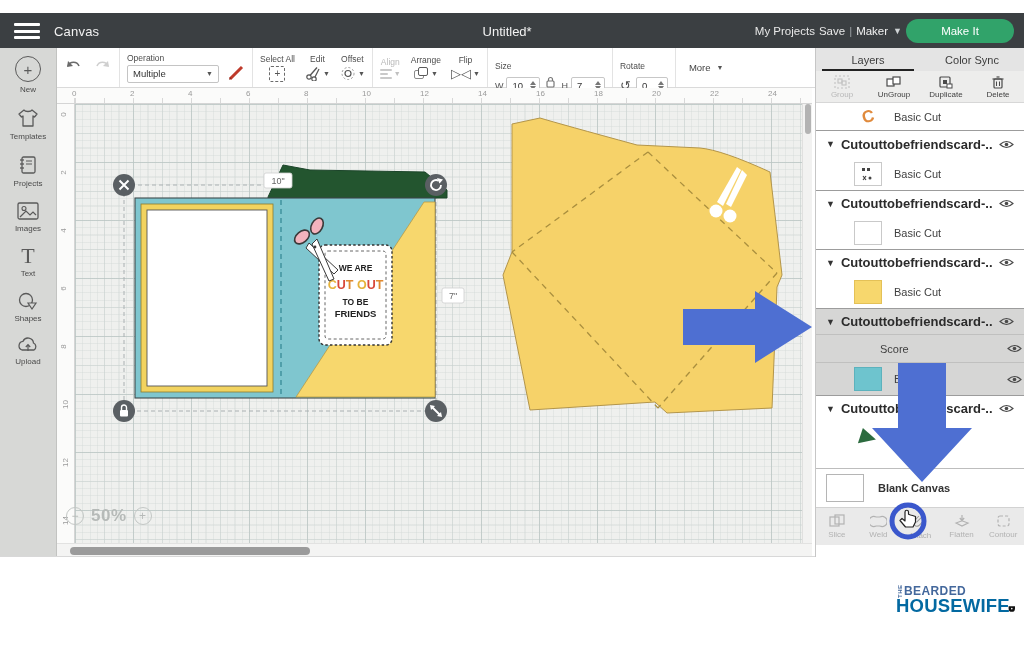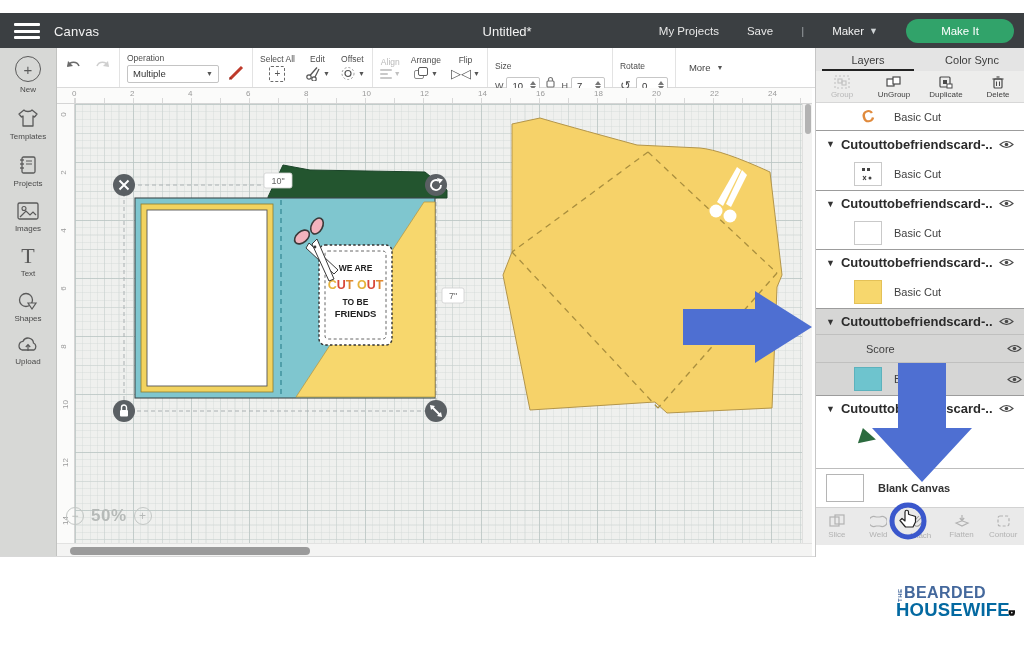--- a/index.html
+++ b/index.html
@@ -5,21 +5,21 @@
   * { margin:0; padding:0; box-sizing:border-box; }
   html,body { width:1024px; height:651px; background:#ffffff; font-family:"Liberation Sans", sans-serif; overflow:hidden; }
   #stage { position:relative; width:1024px; height:651px; background:#fff; }
 
   
   #topbar { position:absolute; left:0; top:13px; width:1024px; height:36px; background:#3b3f42; display:flex; align-items:center; color:#f2f2f2; }
   .hamburger { width:26px; height:16px; margin-left:14px; display:flex; flex-direction:column; justify-content:space-between; cursor:pointer; }
   .hamburger span { display:block; height:3px; background:#fff; border-radius:1px; }
   .tb-canvas { margin-left:14px; font-size:13px; letter-spacing:.2px; }
   .tb-title { position:absolute; left:50%; transform:translateX(-60%); font-size:13px; }
-  .tb-right { position:absolute; right:10px; display:flex; align-items:center; gap:28px; font-size:11.5px; }
+  .tb-right { position:absolute; right:10px; display:flex; align-items:center; gap:4px; font-size:11.5px; }
   .tb-link { color:#e8e8e8; cursor:pointer; }
   .tb-divider { color:#9aa0a3; }
   .tb-machine { display:flex; align-items:center; gap:5px; cursor:pointer; }
   .chev { font-size:9px; color:#cfd3d5; }
   .makeit { background:#31a36a; color:#fff; border:none; border-radius:13px; width:108px; height:24px; font-size:11.5px; font-family:inherit; cursor:pointer; }
 
   
   #toolbar { position:absolute; left:57px; top:48px; width:758px; height:40px; background:#fff; border-bottom:1px solid #dadada; display:flex; align-items:stretch; font-size:9px; color:#4a4a4a; }
   .tgroup { display:flex; align-items:center; padding:0 7px; border-right:1px solid #e3e3e3; gap:10px; }
   .tgroup.noline { border-right:none; }
@@ -101,33 +101,33 @@
   .lbl { font-size:11px; color:#3f3f3f; }
   .eye { margin-left:auto; margin-right:2px; display:flex; align-items:center; cursor:pointer; }
   .thumb { width:28px; height:24px; background:#fff; border:1px solid #c9c9c9; display:flex; align-items:center; justify-content:center; overflow:hidden; }
   .thumb.noborder { border-color:transparent; background:transparent; }
   .thumb.yellow { background:#f7d76d; border-color:#e4c157; }
   .thumb.teal { background:#6ec4ce; border-color:#5cb2bd; }
   .orange-c { font-size:17px; font-weight:bold; color:#e08a3c; transform:rotate(-12deg); line-height:1; }
   .tri-green { width:0; height:0; border-left:16px solid #2c6b3f; border-top:7px solid transparent; border-bottom:9px solid transparent; transform:rotate(18deg); }
   .selgroup { background:#d6d6d5; }
   .selgroup .lrow.sub { border-top:1px solid #c0c0bf; }
-  .selgroup .lrow.sub.score { padding-left:50px; height:28px; }
+  .selgroup .lrow.sub.score { padding-left:64px; height:28px; }
   #blankrow { position:absolute; left:0; top:420px; right:0; height:39px; background:#fff; border-top:1px solid #bdbdbd; display:flex; align-items:center; gap:14px; padding-left:10px; }
   #blankrow .bthumb { width:38px; height:28px; background:#fff; border:1px solid #b5b5b5; }
   #blankrow .blabel { font-size:11px; font-weight:600; color:#333; }
   #bottombar { position:absolute; left:0; top:459px; right:0; height:38px; background:#eaeaea; border-top:1px solid #d2d2d2; display:flex; }
   .bact { flex:1; display:flex; flex-direction:column; align-items:center; justify-content:center; gap:2px; cursor:pointer; }
   .bact .blbl { font-size:8px; color:#b2b2b2; }
 
   
   #logo { position:absolute; left:896px; top:585px; width:120px; cursor:default; }
   #logo .l1 { display:flex; align-items:flex-end; }
   #logo .the { font-size:6px; font-weight:bold; color:#44689c; transform:rotate(-90deg); transform-origin:center; width:8px; letter-spacing:.5px; }
-  #logo .bearded { font-size:16px; font-weight:bold; color:#44689c; letter-spacing:.4px; line-height:1; }
+  #logo .bearded { font-size:12px; font-weight:bold; color:#44689c; letter-spacing:.4px; line-height:1; }
   #logo .l2 { display:flex; align-items:center; margin-top:0px; }
   #logo .housewife { font-size:18.5px; font-weight:bold; color:#0369a1; letter-spacing:.2px; line-height:1; }
 
   #overlay { position:absolute; left:0; top:0; width:1024px; height:651px; pointer-events:none; }
   svg text { font-family:"Liberation Sans", sans-serif; }
 </style>
 </head>
 <body>
 
 <div id="stage">

